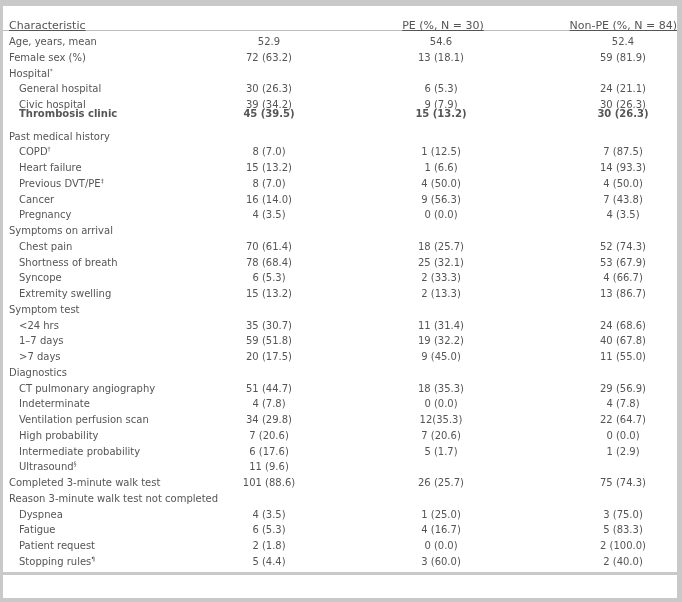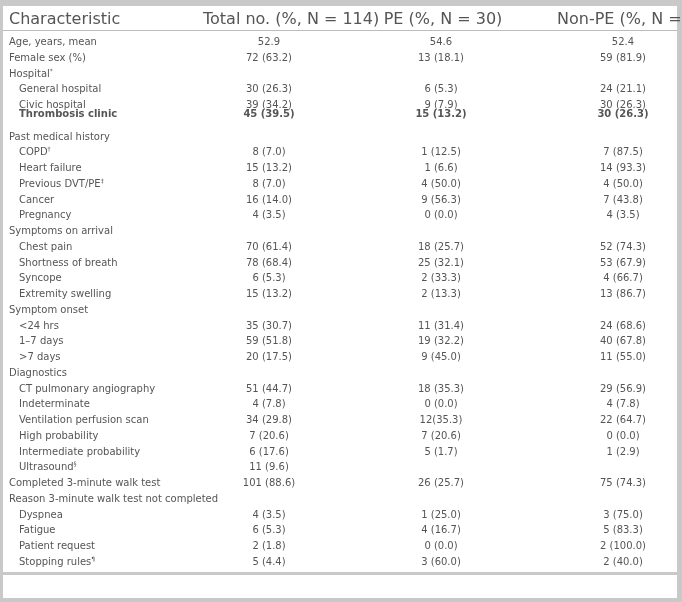--- a/index.html
+++ b/index.html
@@ -16,36 +16,35 @@
     position: absolute; left: 0; top: 0; width: 674px; height: 24px;
     border-bottom: 1px solid #bcbcbc;
   }
   .row { position: absolute; left: 0; width: 674px; height: 16px; font-size: 10px; line-height: 16px; }
   .cell { position: absolute; top: 0; white-space: nowrap; }
   .c0 { left: 6px; }
   .c0.ind { left: 16px; }
   .c1 { left: 216px; width: 100px; text-align: center; }
   .c2 { left: 400px; width: 76px; text-align: center; }
   .c3 { left: 570px; width: 100px; text-align: center; }
-  .hdr .cell { top: 6px; font-size: 16px; line-height: 14px; }
+  .hdr .cell { top: 13px; font-size: 11px; line-height: 14px; text-decoration: underline; }
   .hdr .c1 { left: 200px; width: 150px; }
   .hdr .c2 { left: 380px; width: 120px; }
   .hdr .c3 { left: 554px; width: 120px; text-align: right; right: 6px; }
   sup { font-size: 6px; line-height: 0; vertical-align: 4px; }
   .footer-sep {
     position: absolute; left: 0; top: 566px; width: 674px; height: 3px; background: #c9c9c9;
   }
 </style>
 </head>
 <body>
 
 <div class="panel">
   <div class="hdr">
     <span class="cell c0">Characteristic</span>
-    <span class="cell c1">Total no. (%, N = 114)</span>
     <span class="cell c2">PE (%, N = 30)</span>
     <span class="cell c3">Non-PE (%, N = 84)</span>
   </div>
   <div id="rows">
       <div class="row" style="top: 28px;">
         <span class="cell c0"><span>Age, years, mean</span></span>
         <span class="cell c1">52.9</span>
         <span class="cell c2">54.6</span>
         <span class="cell c3">52.4</span>
       </div>
@@ -139,21 +138,21 @@
         <span class="cell c2">2 (33.3)</span>
         <span class="cell c3">4 (66.7)</span>
       </div>
       <div class="row" style="top: 280px;">
         <span class="cell c0 ind"><span>Extremity swelling</span></span>
         <span class="cell c1">15 (13.2)</span>
         <span class="cell c2">2 (13.3)</span>
         <span class="cell c3">13 (86.7)</span>
       </div>
       <div class="row" style="top: 295.75px;">
-        <span class="cell c0"><span>Symptom onset</span></span>
+        <span class="cell c0"><span>Symptom test</span></span>
         <span class="cell c1"></span>
         <span class="cell c2"></span>
         <span class="cell c3"></span>
       </div>
       <div class="row" style="top: 311.5px;">
         <span class="cell c0 ind"><span>&lt;24 hrs</span></span>
         <span class="cell c1">35 (30.7)</span>
         <span class="cell c2">11 (31.4)</span>
         <span class="cell c3">24 (68.6)</span>
       </div>

